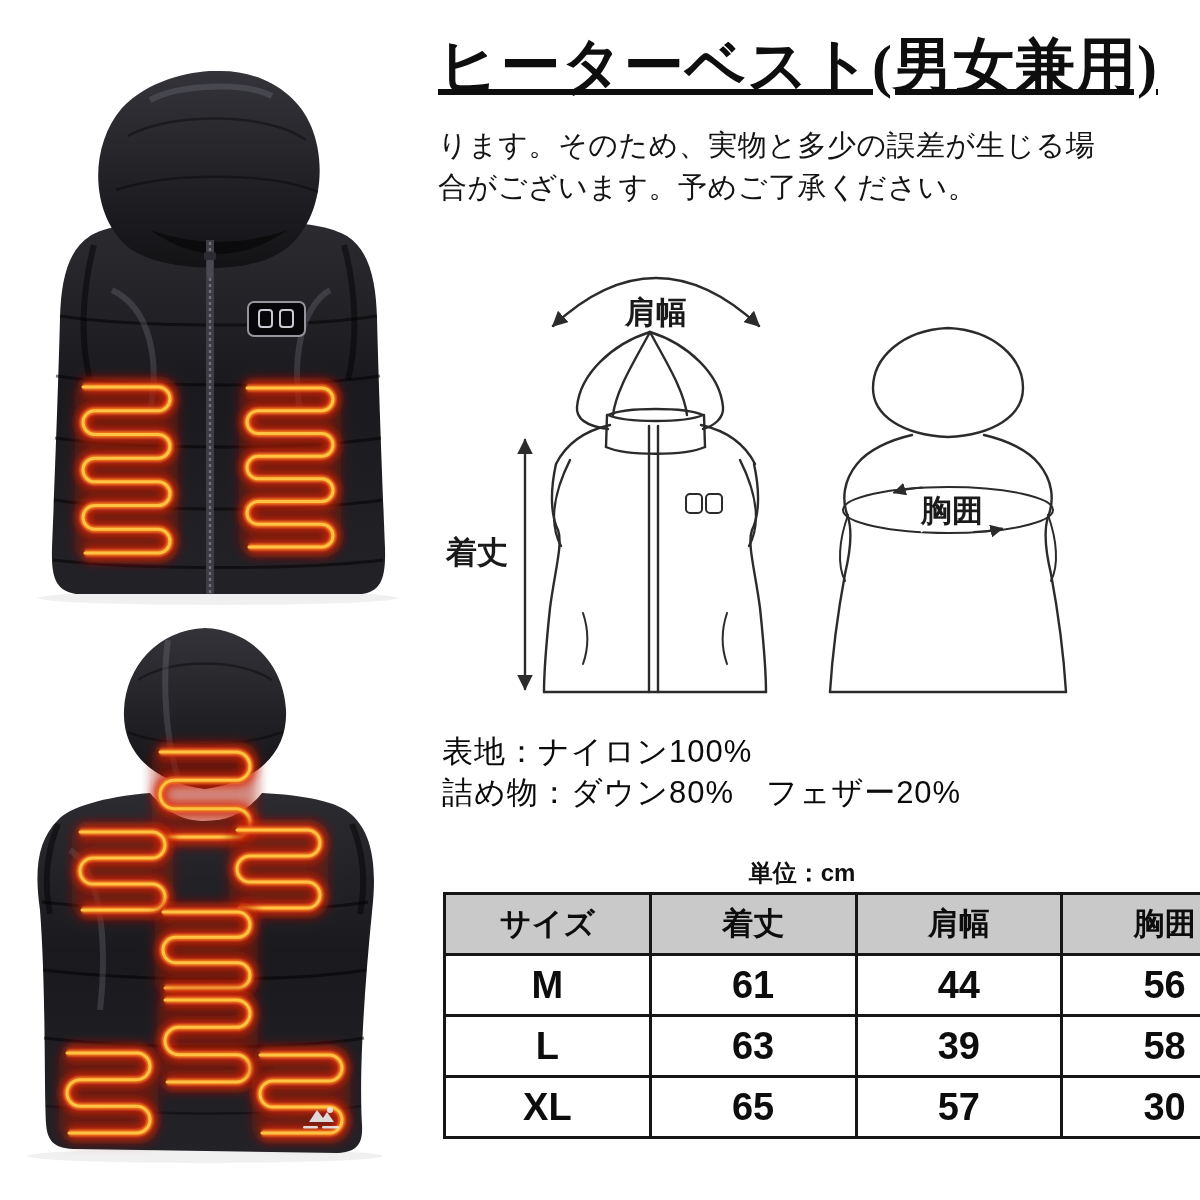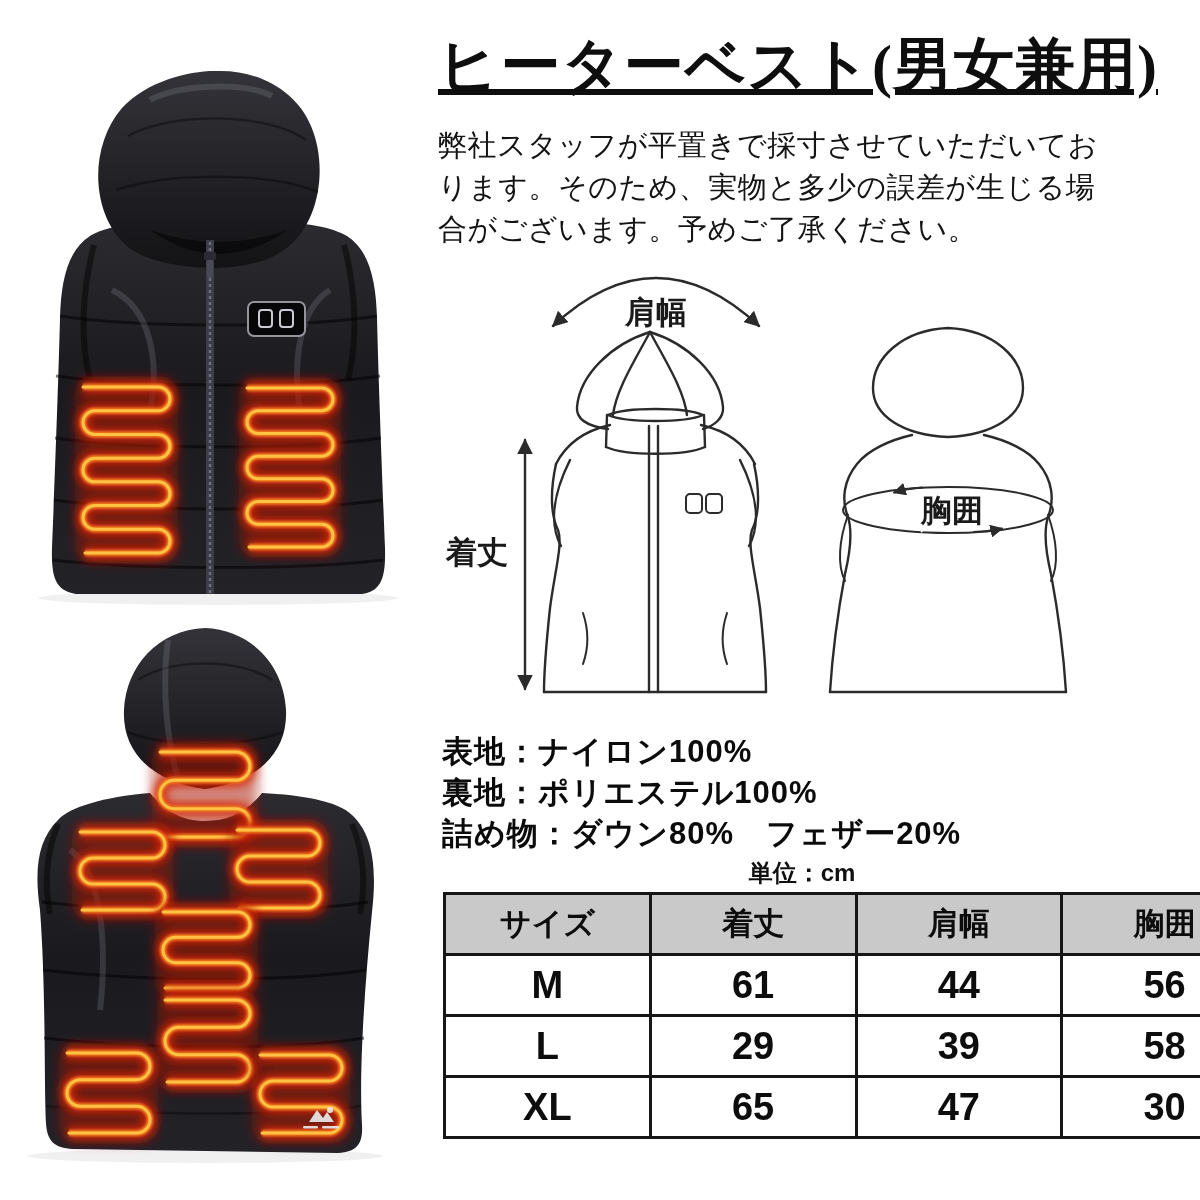--- a/index.html
+++ b/index.html
@@ -15,21 +15,21 @@
   .shade{fill:none;stroke:#000;stroke-opacity:.45;stroke-width:6;}
   .hilite{fill:none;stroke:#9a9aa8;stroke-opacity:.22;stroke-width:6;}
 
   
   .title{position:absolute;left:438px;top:26px;margin:0;white-space:nowrap;
          font-family:"Liberation Serif","DejaVu Serif",serif;font-weight:600;
          font-size:60px;color:#0e0e0e;letter-spacing:1px;text-decoration:underline;}
   .desc{position:absolute;left:438px;top:124px;width:740px;
         font-family:"Liberation Serif","DejaVu Serif",serif;
         font-size:29px;line-height:42px;color:#141414;letter-spacing:.5px;}
-  .materials{position:absolute;left:442px;top:731px;font-size:31px;font-weight:700;
+  .materials{position:absolute;left:442px;top:731px;font-size:31px;font-weight:400;
              line-height:41px;color:#0b0b0b;letter-spacing:1px;}
   .unit-note{position:absolute;left:444px;top:857px;width:716px;text-align:center;
              font-size:24px;font-weight:700;color:#101010;}
 
   
   .diagram{position:absolute;left:440px;top:268px;width:725px;height:445px;}
   .dline{fill:none;stroke:var(--line);stroke-width:2.4;stroke-linecap:round;stroke-linejoin:round;}
   .dthin{fill:none;stroke:var(--line);stroke-width:2;stroke-linecap:round;}
   .dlabel{font-size:31px;font-weight:700;fill:#1a1a1a;text-anchor:middle;
           font-family:"Liberation Sans","DejaVu Sans",sans-serif;}
@@ -186,21 +186,20 @@
     <g transform="translate(303,496)" fill="#e9e9ec" opacity="0.92">
       <path d="M 6,16 L 14,4 L 20,12 L 24,6 L 31,16 Z"></path>
       <circle cx="27" cy="4" r="3"></circle>
       <rect x="0" y="20" width="15" height="2.6" rx="1.3"></rect>
       <rect x="19" y="20" width="17" height="2.6" rx="1.3"></rect>
     </g>
   </svg>
 
   <h1 class="title">ヒーターベスト(男女兼用)</h1>
   <div class="desc">
-    <div>弊社スタッフが平置きで採寸させていただいてお</div>
     <div>ります。そのため、実物と多少の誤差が生じる場</div>
     <div>合がございます。予めご了承ください。</div>
   </div>
 
   <svg class="diagram" viewBox="0 0 725 445">
     <defs>
       <marker id="arr" viewBox="0 0 10 10" refX="9" refY="5" markerWidth="6.5" markerHeight="6.5" orient="auto-start-reverse">
         <path d="M0,0 L10,5 L0,10 Z" fill="#2b2b2b"></path>
       </marker>
     </defs>
@@ -252,21 +251,20 @@
       <path class="dthin" d="M 534,264 Q 549,263.5 562,260.5" marker-end="url(#arr)"></path>
     </g>
 
     <text class="dlabel" x="216" y="55">肩幅</text>
     <text class="dlabel" x="37" y="295">着丈</text>
     <text class="dlabel halo" x="512" y="253">胸囲</text>
   </svg>
 
   <div class="materials">
     <div>表地：ナイロン100%</div>
-    <div>裏地：ポリエステル100%</div>
     <div>詰め物：ダウン80%　フェザー20%</div>
   </div>
 
   <div class="unit-note">単位：cm</div>
 
   <table class="size-table">
     <thead>
       <tr>
         <th style="background: rgb(201, 201, 201);">サイズ</th>
         <th style="background: rgb(201, 201, 201);">着丈</th>
@@ -276,26 +274,26 @@
     </thead>
     <tbody>
       <tr>
         <td>M</td>
         <td>61</td>
         <td>44</td>
         <td>56</td>
       </tr>
       <tr>
         <td>L</td>
-        <td>29</td>
+        <td>63</td>
         <td>39</td>
         <td>58</td>
       </tr>
       <tr>
         <td>XL</td>
         <td>65</td>
-        <td>47</td>
+        <td>57</td>
         <td>30</td>
       </tr>
     </tbody>
   </table>
 
 </div>
 
 </body></html>

